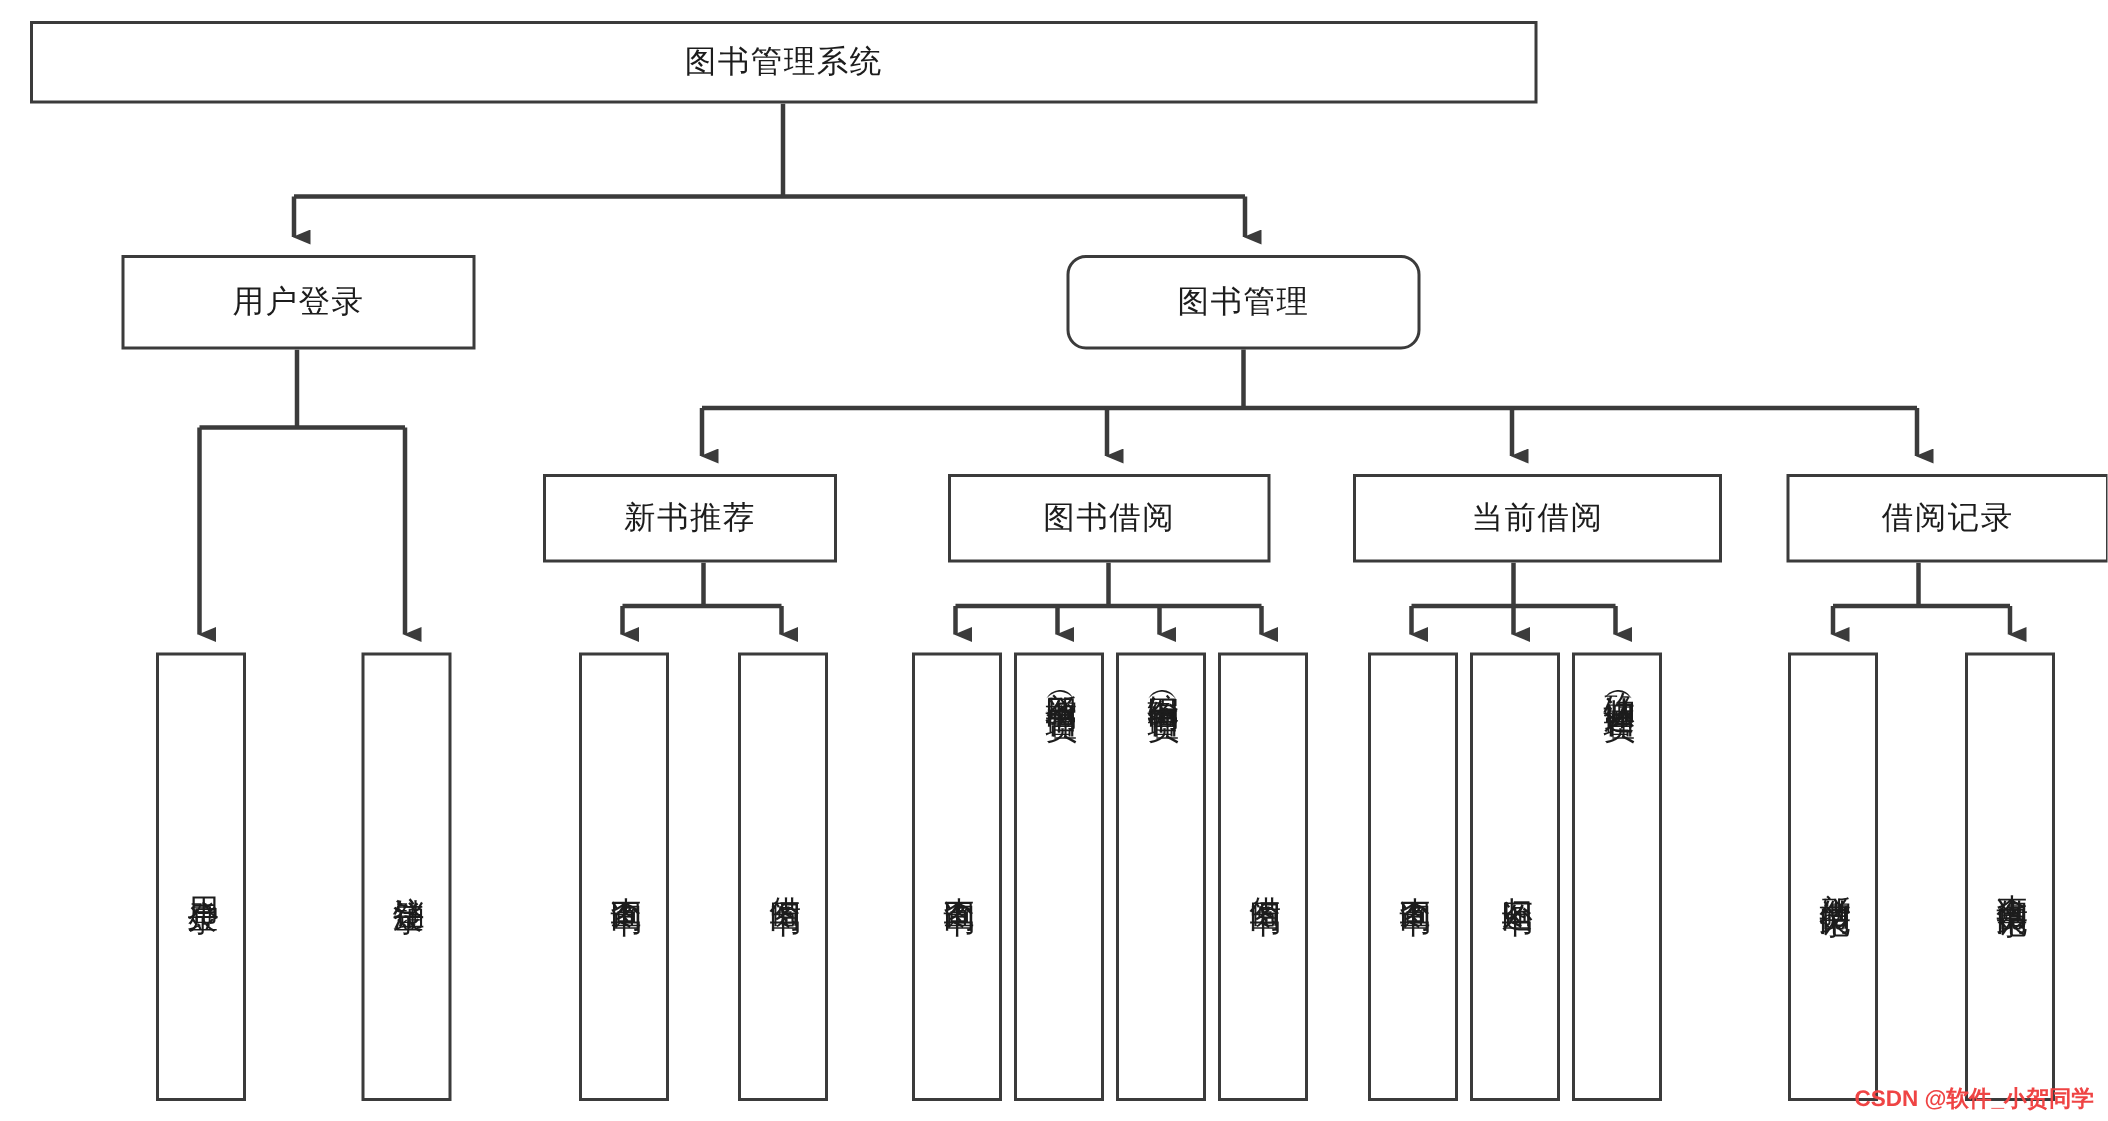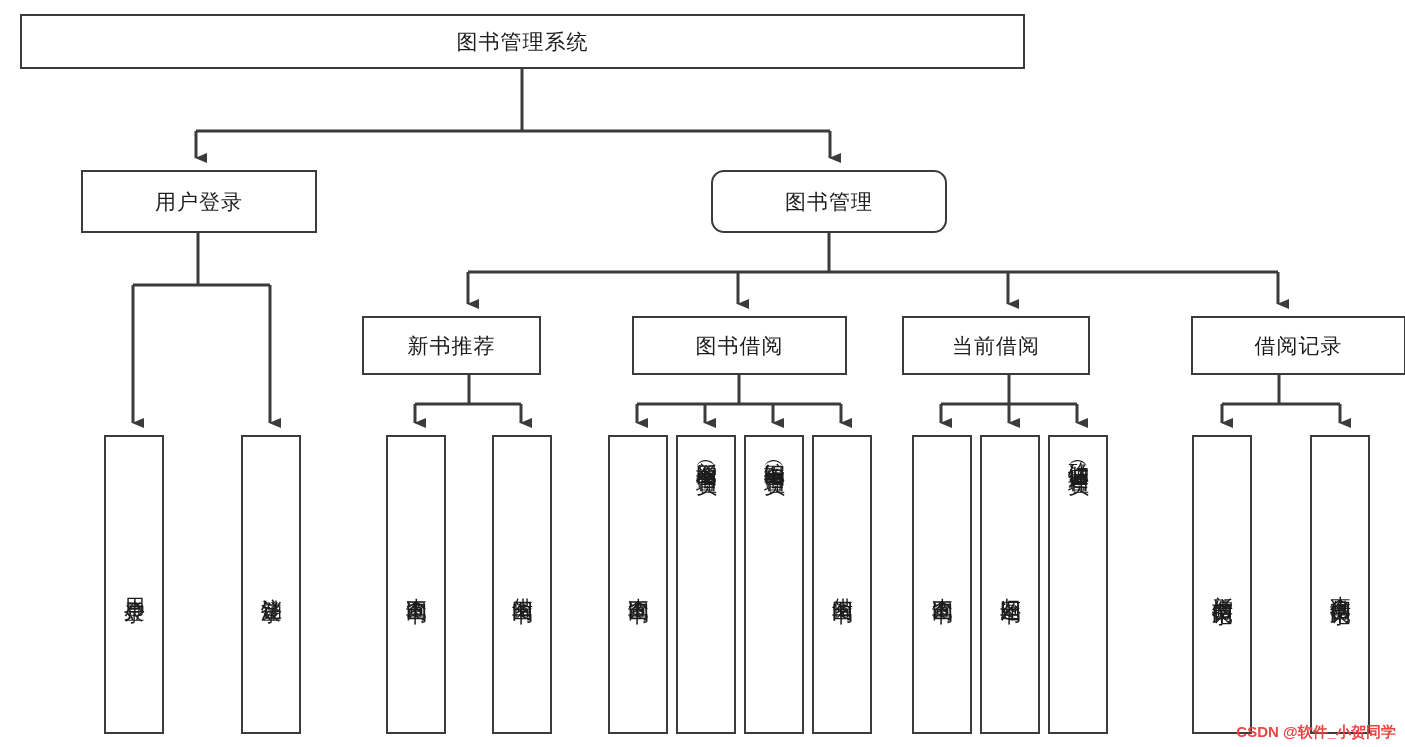--- a/index.html
+++ b/index.html
@@ -111,27 +111,27 @@
   <span class="lbl">图书管理系统</span>
 </div>
 
 <div class="nodebox" style="left:81px;top:170px;width:236px;height:63px;">
   <span class="lbl">用户登录</span>
 </div>
 <div class="nodebox" style="left:711px;top:170px;width:236px;height:63px;border-radius:13px;">
   <span class="lbl">图书管理</span>
 </div>
 
-<div class="nodebox" style="left:362px;top:316px;width:179px;height:59px;">
+<div class="nodebox" style="left:362px;top:316px;width:196px;height:59px;">
   <span class="lbl">新书推荐</span>
 </div>
 <div class="nodebox" style="left:632px;top:316px;width:215px;height:59px;">
   <span class="lbl">图书借阅</span>
 </div>
-<div class="nodebox" style="left:902px;top:316px;width:188px;height:59px;">
+<div class="nodebox" style="left:902px;top:316px;width:246px;height:59px;">
   <span class="lbl">当前借阅</span>
 </div>
 <div class="nodebox" style="left:1172px;top:316px;width:215px;height:59px;margin-left:19px;">
   <span class="lbl">借阅记录</span>
 </div>
 
 <div class="leafbox mid" style="left:104px;top:435px;width:60px;height:299px;">
   <span class="vlbl">用户登录</span>
 </div>
 <div class="leafbox mid" style="left:241px;top:435px;width:60px;height:299px;">

